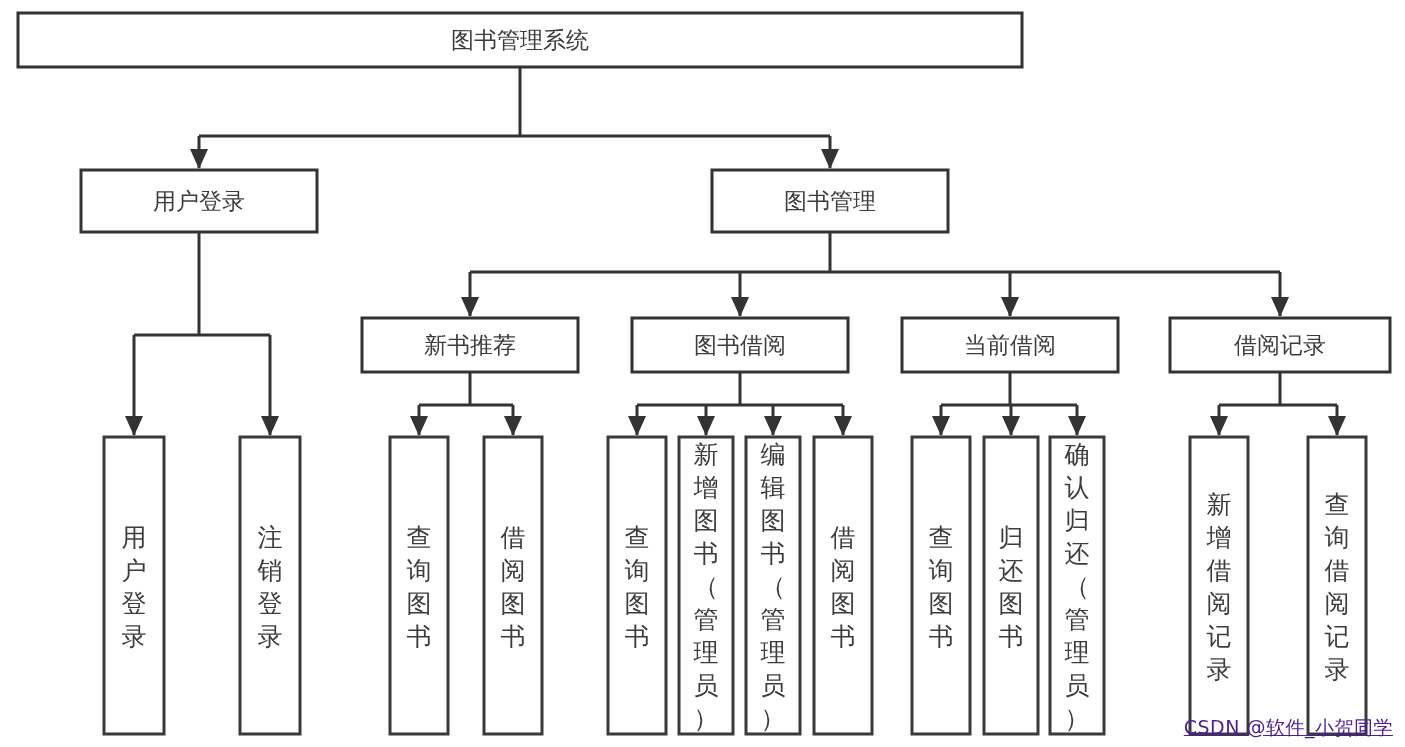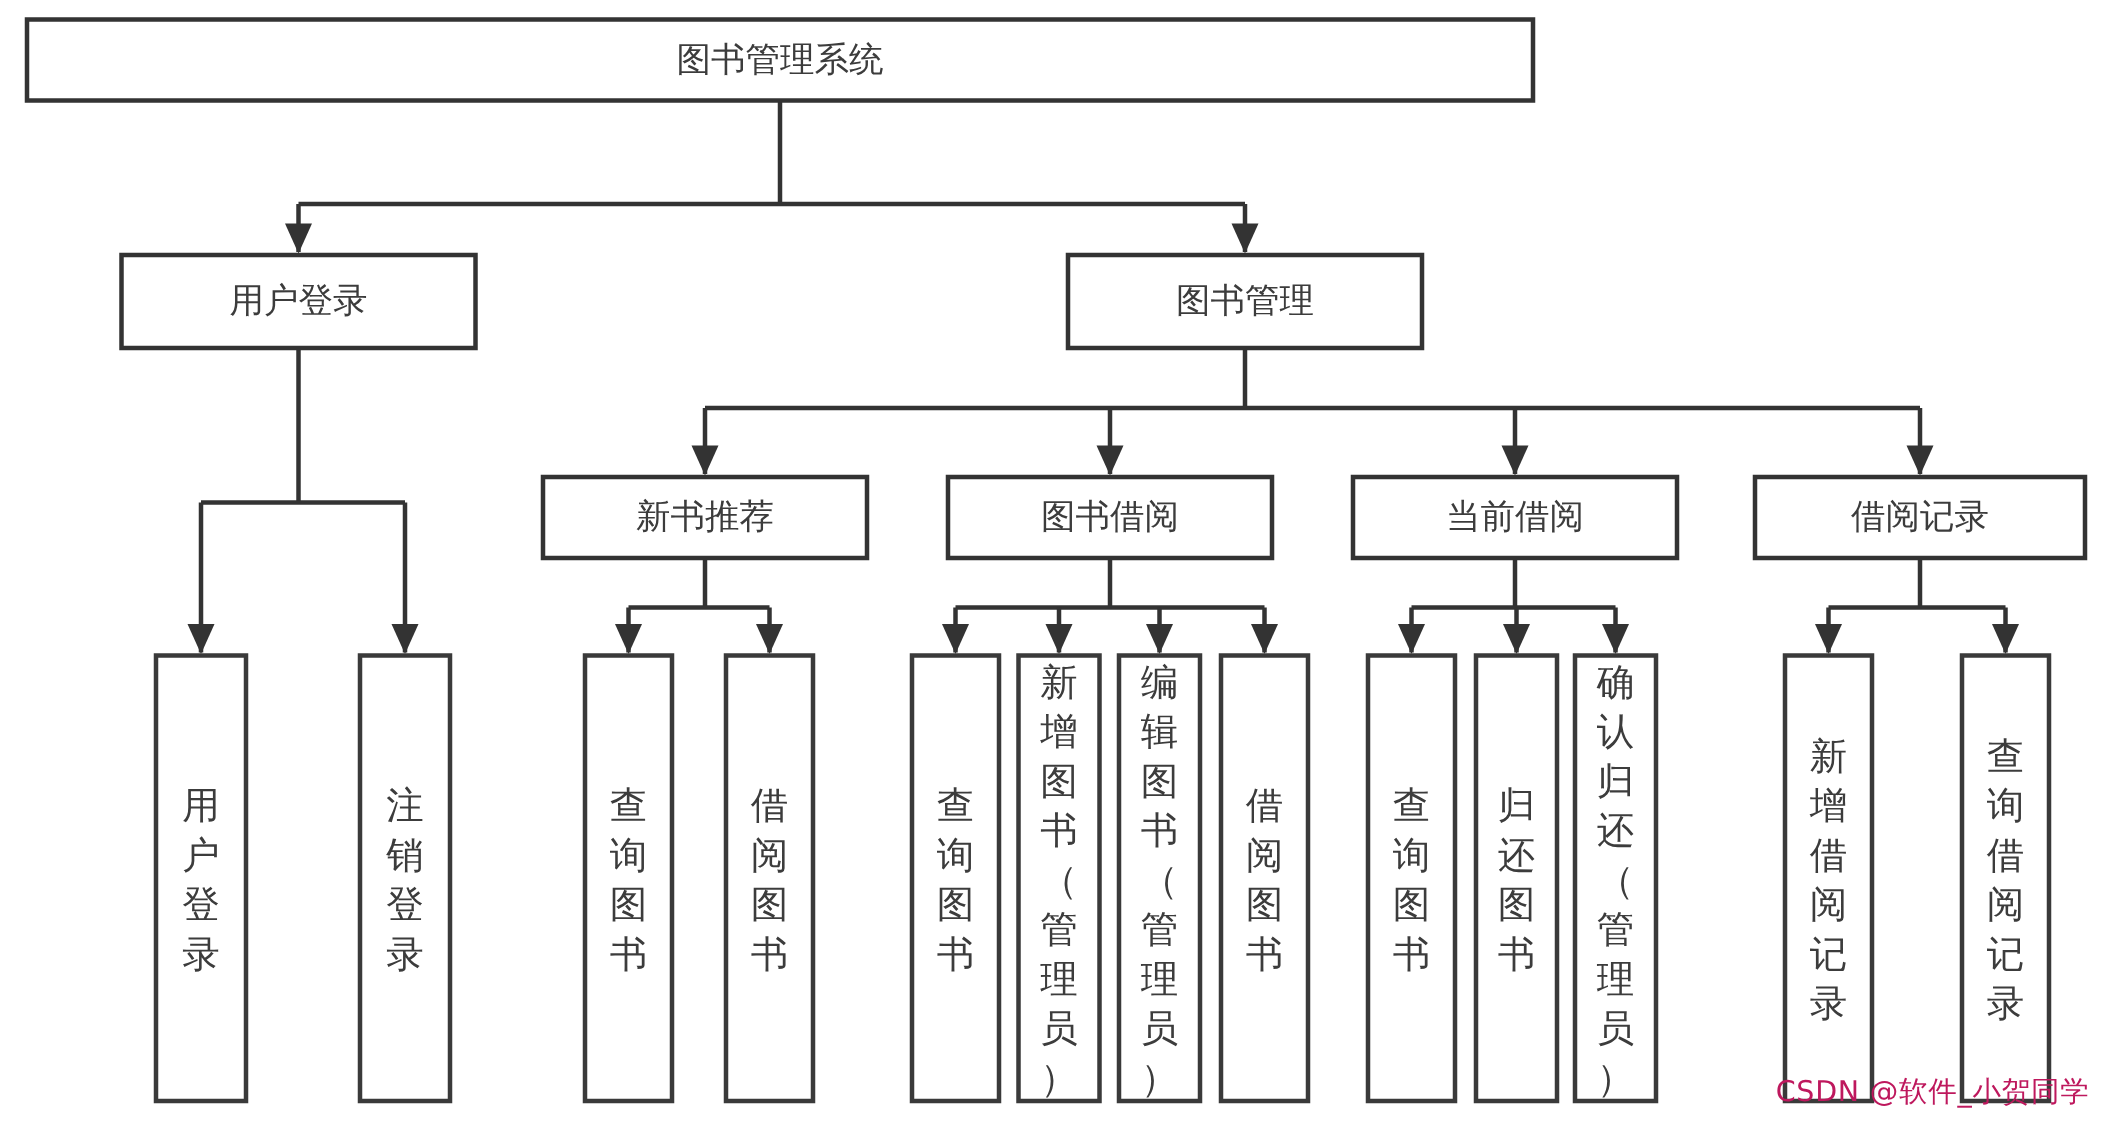--- a/index.html
+++ b/index.html
@@ -58,24 +58,25 @@
     font-family: "DejaVu Sans", "Liberation Sans", sans-serif;
     font-size: 25px;
     text-anchor: middle;
   }
   .watermark-text {
     position: absolute;
     right: 12px;
     bottom: 6px;
     font-family: "DejaVu Sans", "Liberation Sans", sans-serif;
     font-size: 19px;
-    color: #be185d;
+    color: #4c1d95;
     white-space: nowrap;
     letter-spacing: 0.5px;
     user-select: none;
+    text-decoration: underline;
   }
 </style>
 </head>
 <body>
 
 <div id="diagram-root">
   <svg class="diagram-canvas" viewBox="0 0 1405 747">
     <g id="connectors-layer">
         <path d="M 520 67 L 520 136" class="connector"></path>
         <path d="M 199 136 L 830 136" class="connector"></path>

